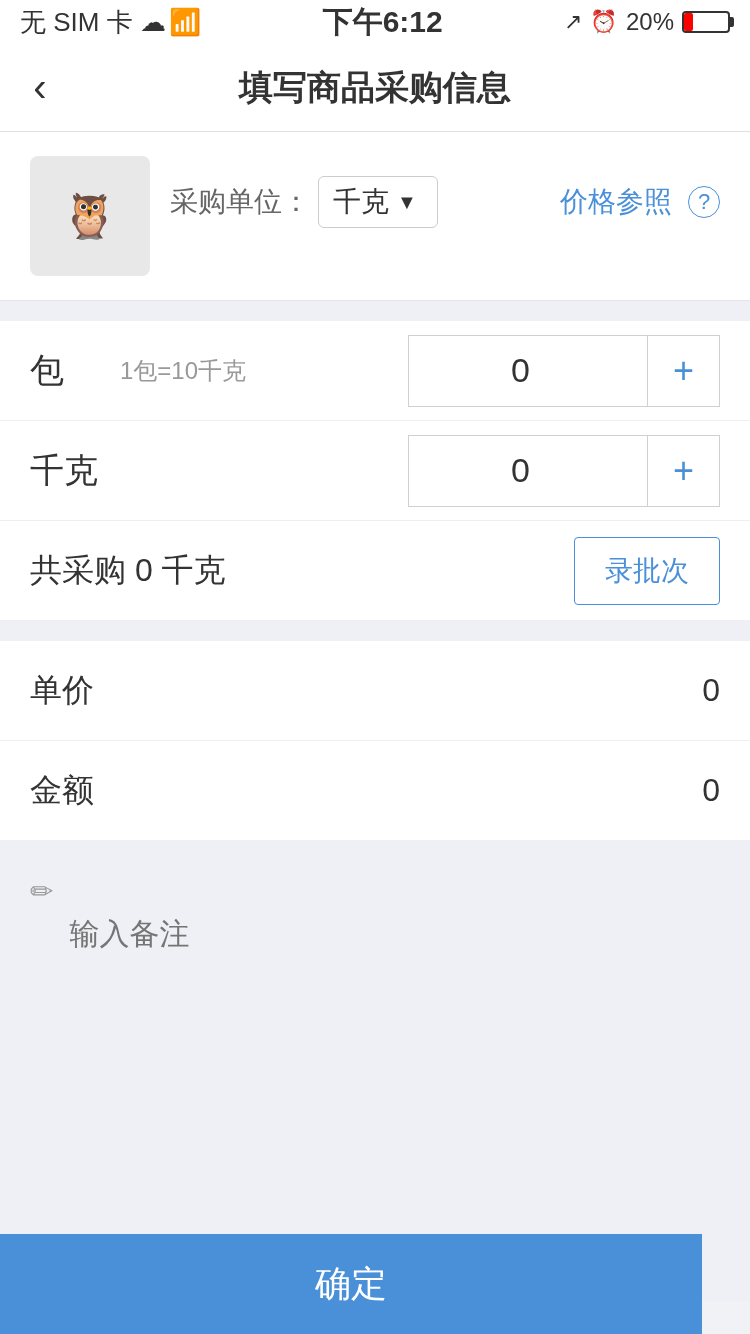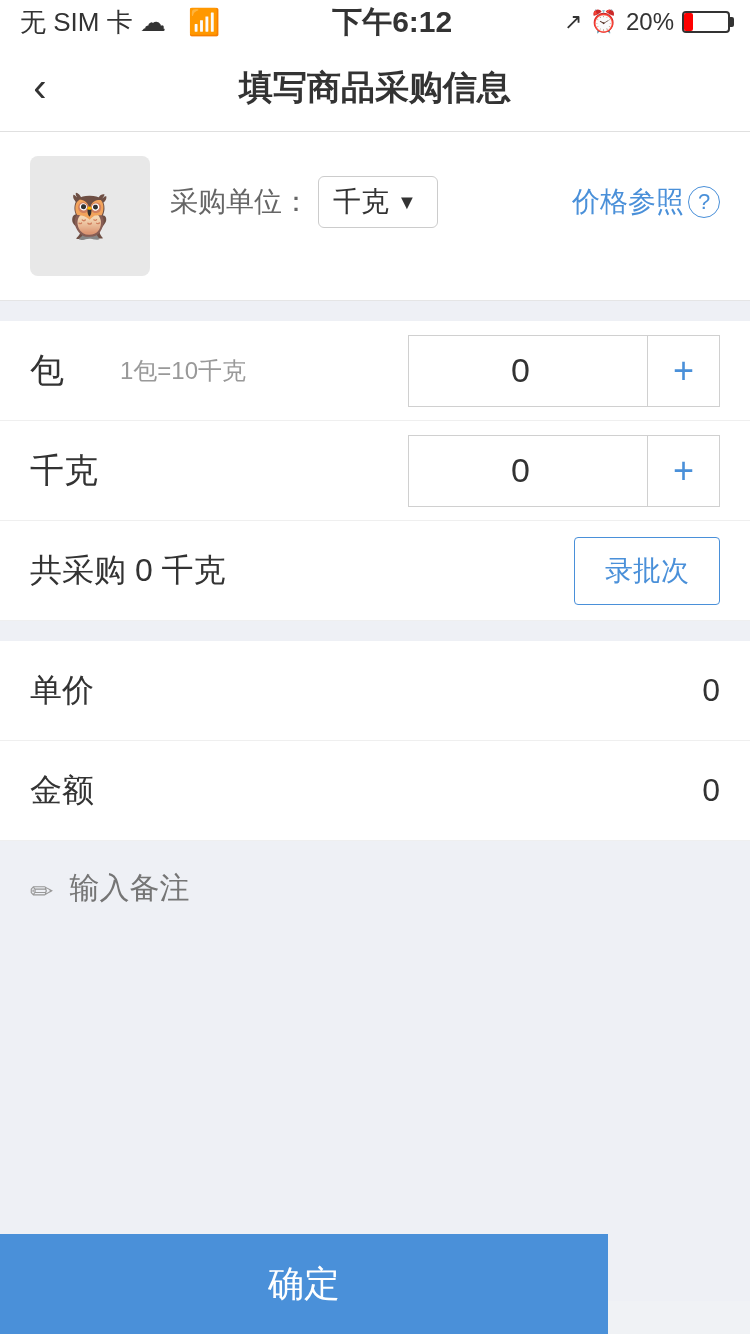--- a/index.html
+++ b/index.html
@@ -17,21 +17,21 @@
     .status-bar {
       height: 44px;
       background: #fff;
       display: flex;
       align-items: center;
       justify-content: space-between;
       padding: 0 20px;
       font-size: 26px;
       font-weight: 500;
     }
-    .status-bar-left { display: flex; align-items: center; gap: 22px; }
+    .status-bar-left { display: flex; align-items: center; gap: 3px; }
     .status-bar-center { font-size: 30px; font-weight: 600; }
     .status-bar-right { display: flex; align-items: center; gap: 8px; font-size: 24px; }
     .battery-icon {
       width: 48px; height: 22px;
       border: 2px solid #333;
       border-radius: 4px;
       position: relative;
       display: flex; align-items: center;
     }
     .battery-fill {
@@ -144,21 +144,21 @@
       display: flex;
       align-items: center;
       gap: 8px;
       cursor: pointer;
     }
     .price-ref {
       color: #4a90d9;
       font-size: 28px;
       display: flex;
       align-items: center;
-      gap: 4px;
+      gap: 16px;
       cursor: pointer;
     }
 
     
     .section-divider {
       height: 20px;
       background: #eef0f5;
     }
 
     
@@ -276,35 +276,36 @@
       margin-top: 4px;
     }
     .remark-input {
       flex: 1;
       background: transparent;
       border: none;
       outline: none;
       font-size: 30px;
       color: #999;
       font-family: inherit;
+      margin-top: 46px;
     }
 
     
     .content-spacer {
       background: #eef0f5;
       flex: 1;
       min-height: 300px;
     }
 
     
     .confirm-btn-wrap {
       position: fixed;
       bottom: 0;
       left: 0;
-      width: 608px;
+      width: 702px;
       height: 100px;
       background: #4a90d9;
       display: flex;
       align-items: center;
       justify-content: center;
       cursor: pointer;
     }
     .confirm-btn-text {
       font-size: 36px;
       color: #fff;

